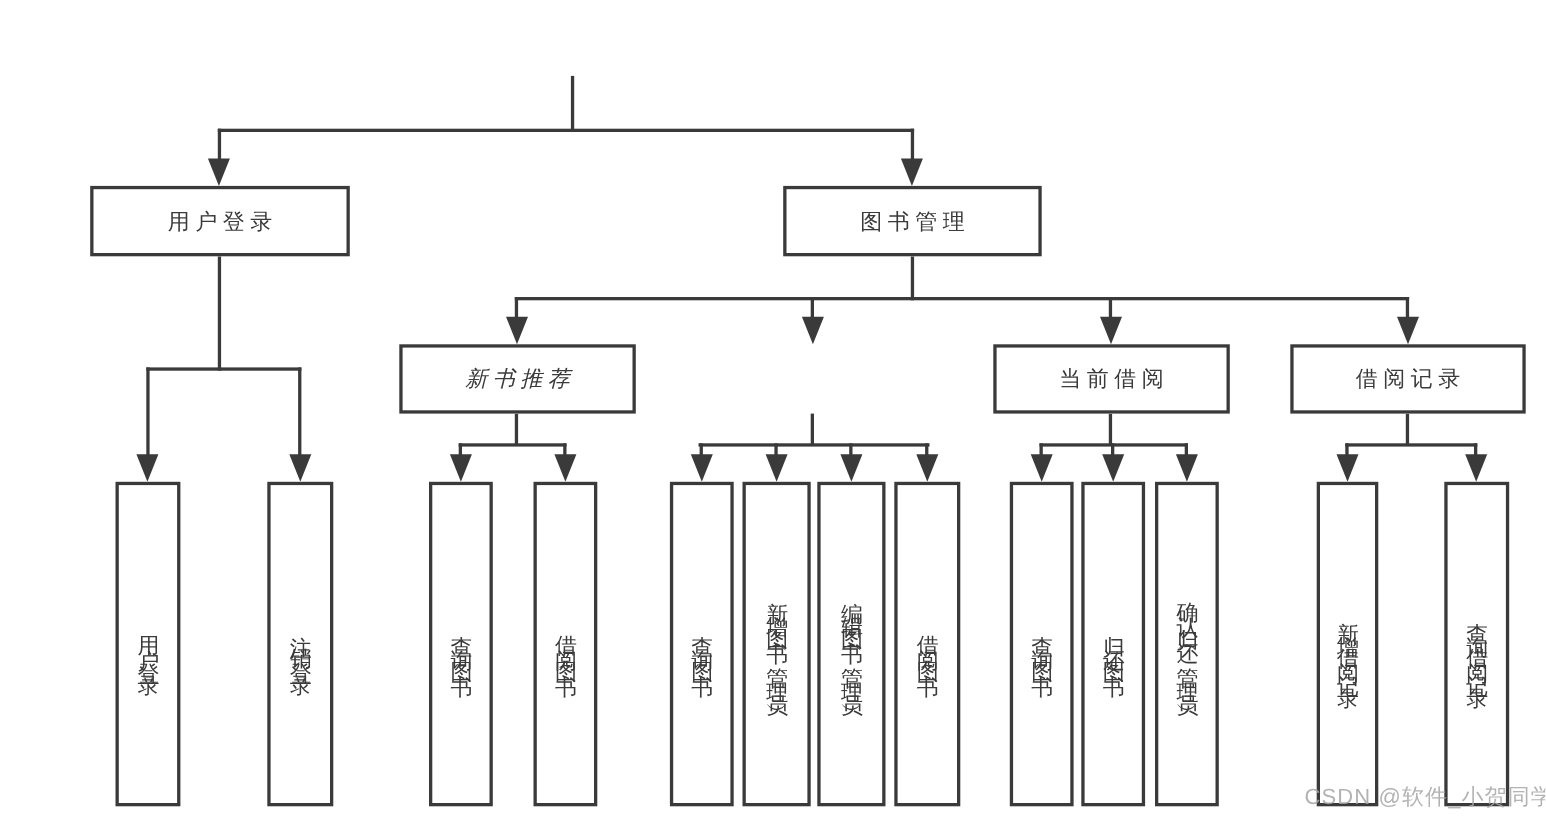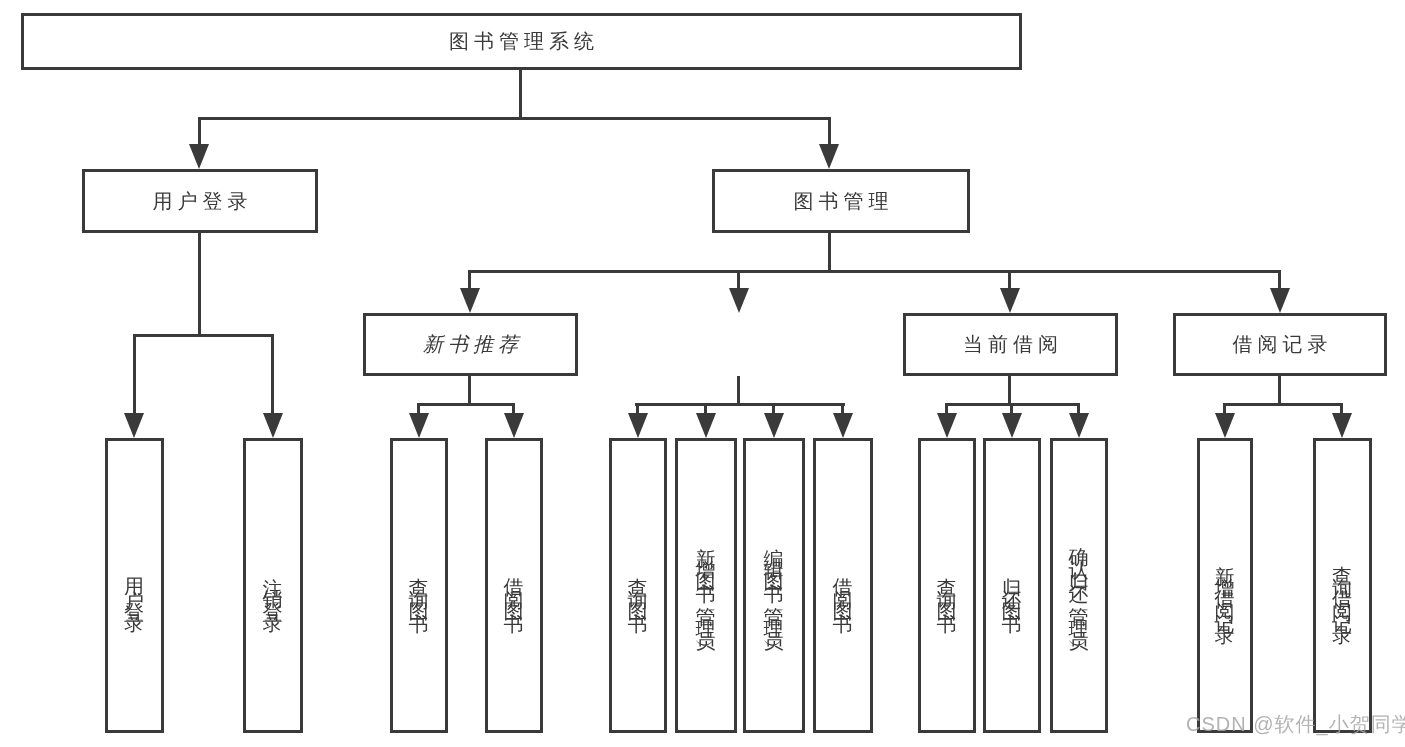--- a/index.html
+++ b/index.html
@@ -35,31 +35,30 @@
   .wm{
     position:absolute; left:1186px; top:711px; font-size:20px;
     color:var(--wm); letter-spacing:1px; z-index:5; opacity:.85; white-space:nowrap;
   }
 </style>
 </head>
 <body>
 
 <div id="canvas">
 
-  <div class="hbox" style="left:21px;top:13px;width:1001px;height:57px;">图书管理系统</div>
 
   <div class="vl" style="left:519px;top:69px;height:49px;"></div>
   <div class="hl" style="left:198px;top:117px;width:633px;"></div>
   <div class="vl" style="left:198px;top:117px;height:30px;"></div>
   <div class="ar" style="left:189px;top:144px;"></div>
   <div class="vl" style="left:828px;top:117px;height:30px;"></div>
   <div class="ar" style="left:819px;top:144px;"></div>
 
   <div class="hbox" style="left:82px;top:169px;width:236px;height:64px;">用户登录</div>
-  <div class="hbox" style="left:712px;top:169px;width:258px;height:64px;font-family:Liberation Serif, serif;">图书管理</div>
+  <div class="hbox" style="left:712px;top:169px;width:235px;height:64px;font-family:Liberation Serif, serif;">图书管理</div>
 
   <div class="vl" style="left:198px;top:233px;height:104px;"></div>
   <div class="hl" style="left:133px;top:334px;width:141px;"></div>
   <div class="vl" style="left:133px;top:334px;height:82px;"></div>
   <div class="ar" style="left:124px;top:413px;"></div>
   <div class="vl" style="left:271px;top:334px;height:82px;"></div>
   <div class="ar" style="left:263px;top:413px;"></div>
 
   <div class="vl" style="left:828px;top:233px;height:40px;"></div>
   <div class="hl" style="left:468px;top:270px;width:813px;"></div>

